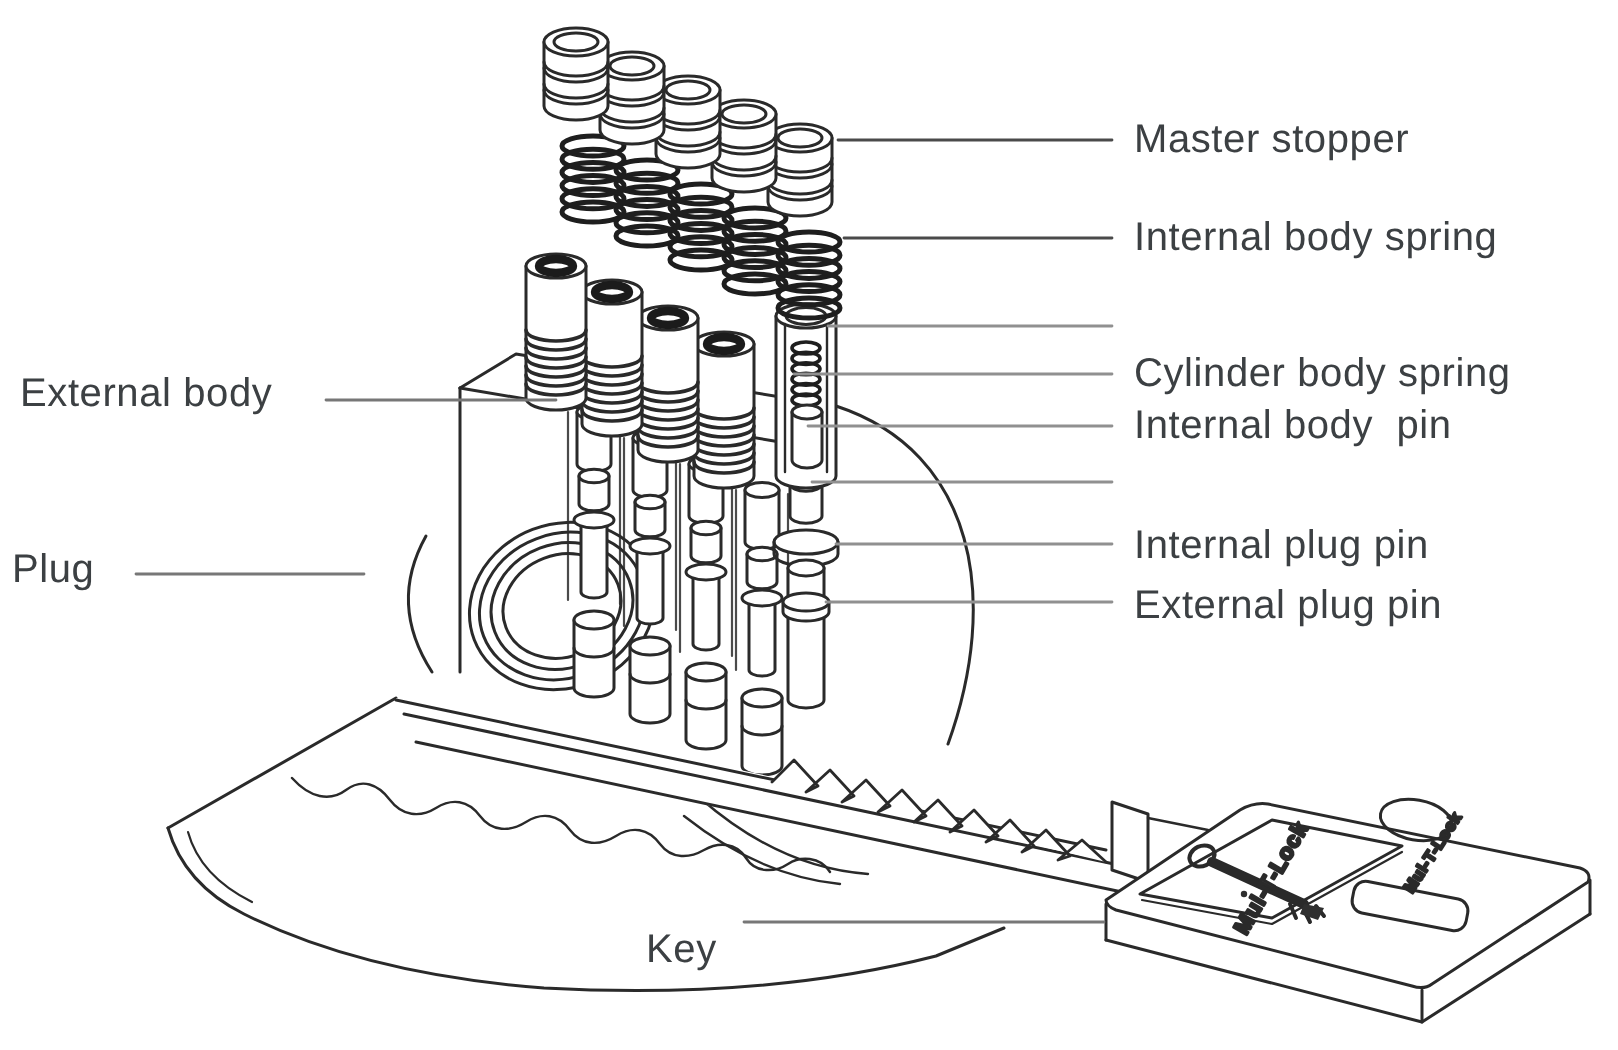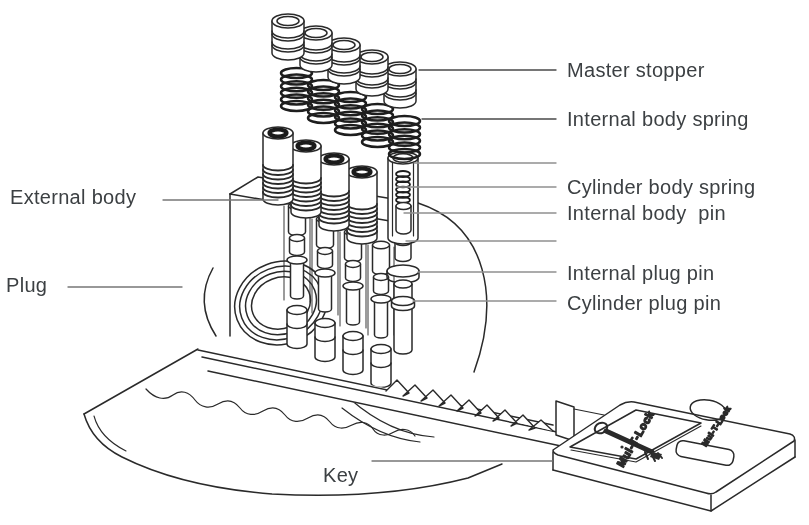--- a/index.html
+++ b/index.html
@@ -176,18 +176,18 @@
     <line x1="68" y1="287" x2="182" y2="287" stroke="#777777"></line>
     <line x1="372" y1="461" x2="552" y2="461" stroke="#777777"></line>
   </g>
 </svg>
 
 <div class="lbl" style="left:567px;top:59px">Master stopper</div>
 <div class="lbl" style="left:567px;top:108px">Internal body spring</div>
 <div class="lbl" style="left:567px;top:176px">Cylinder body spring</div>
 <div class="lbl" style="left:567px;top:202px">Internal body  pin</div>
 <div class="lbl" style="left:567px;top:262px">Internal plug pin</div>
-<div class="lbl" style="left:567px;top:292px">Cylinder plug pin</div>
+<div class="lbl" style="left:567px;top:292px">External plug pin</div>
 <div class="lbl" style="left:10px;top:186px">External body</div>
 <div class="lbl" style="left:6px;top:274px">Plug</div>
 <div class="lbl" style="left:323px;top:464px">Key</div>
 
 </div>
 
 </body></html>

